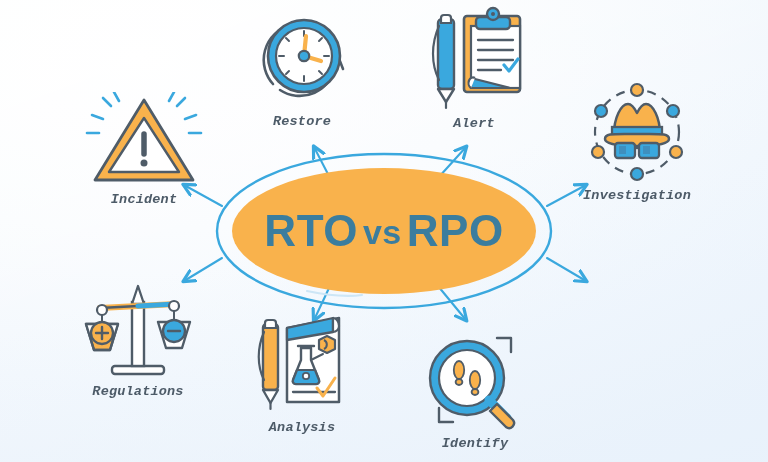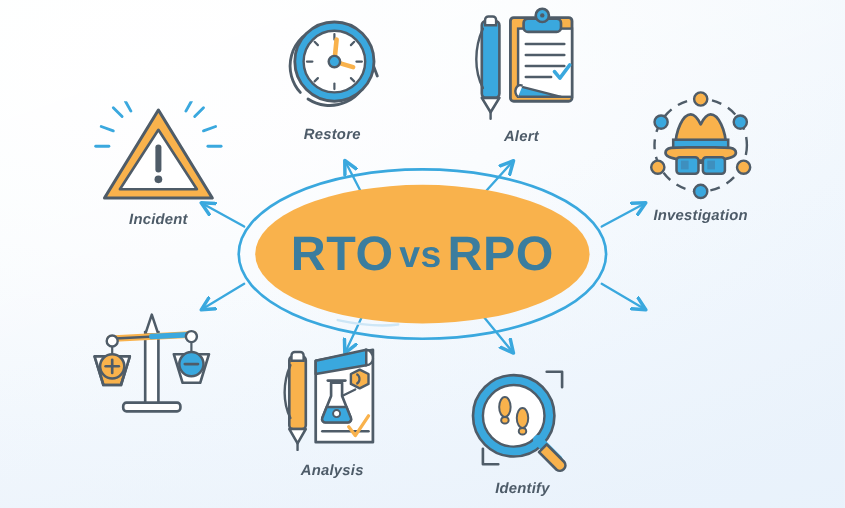--- a/index.html
+++ b/index.html
@@ -17,21 +17,21 @@
     content:"";position:absolute;inset:0;pointer-events:none;
     background:linear-gradient(160deg, rgba(255,255,255,0.75) 0%, rgba(255,255,255,0.0) 45%, rgba(228,240,252,0.55) 100%);
   }
   svg.layer{position:absolute;left:0;top:0;width:768px;height:462px;}
   #arrows{z-index:2;}
   #centre{z-index:3;}
   .node{position:absolute;z-index:4;text-align:center;width:160px;}
   .node .glyph{display:block;margin:0 auto;}
   .node .cap{
     display:block;margin-top:2px;
-    font-family:Liberation Sans, sans-serif;
+    font-family:Liberation Mono, monospace;
     font-style:italic;font-weight:700;
     font-size:13.5px;letter-spacing:.2px;
     color:#4d5b68;
     white-space:nowrap;
   }
   
   #n-restore{left:222px;top:4px;}
   #n-report{left:394px;top:2px;}
   #n-investigation{left:557px;top:82px;}
   #n-alert{left:557px;top:272px;}
@@ -245,20 +245,21 @@
         <line x1="14" y1="55" x2="26" y2="55"></line>
         <line x1="20" y1="49" x2="20" y2="61"></line>
       </g>
 
       <line x1="92" y1="28" x2="92" y2="42" stroke="#4f5c68" stroke-width="2"></line>
       <circle cx="92" cy="28" r="5" fill="#ffffff" stroke="#4f5c68" stroke-width="2.2"></circle>
       <path d="M76,44 L108,44 L100,70 L84,70 Z" fill="#ffffff" stroke="#4f5c68" stroke-width="2.4" stroke-linejoin="round"></path>
       <circle cx="92" cy="53" r="11" fill="#3aa8de" stroke="#4f5c68" stroke-width="2.3"></circle>
       <line x1="86" y1="53" x2="98" y2="53" stroke="#4f5c68" stroke-width="2.4" stroke-linecap="round"></line>
     </svg>
+    <span class="cap">Regulations</span>
   </div>
 
   <div class="node" id="n-incident">
     <svg class="glyph" width="126" height="98" viewBox="0 0 126 98">
       <g stroke="#3aa8de" stroke-width="2.6" stroke-linecap="round">
         <line x1="30" y1="14" x2="22" y2="6"></line>
         <line x1="22" y1="27" x2="11" y2="23"></line>
         <line x1="18" y1="41" x2="6" y2="41"></line>
         <line x1="96" y1="14" x2="104" y2="6"></line>
         <line x1="104" y1="27" x2="115" y2="23"></line>

